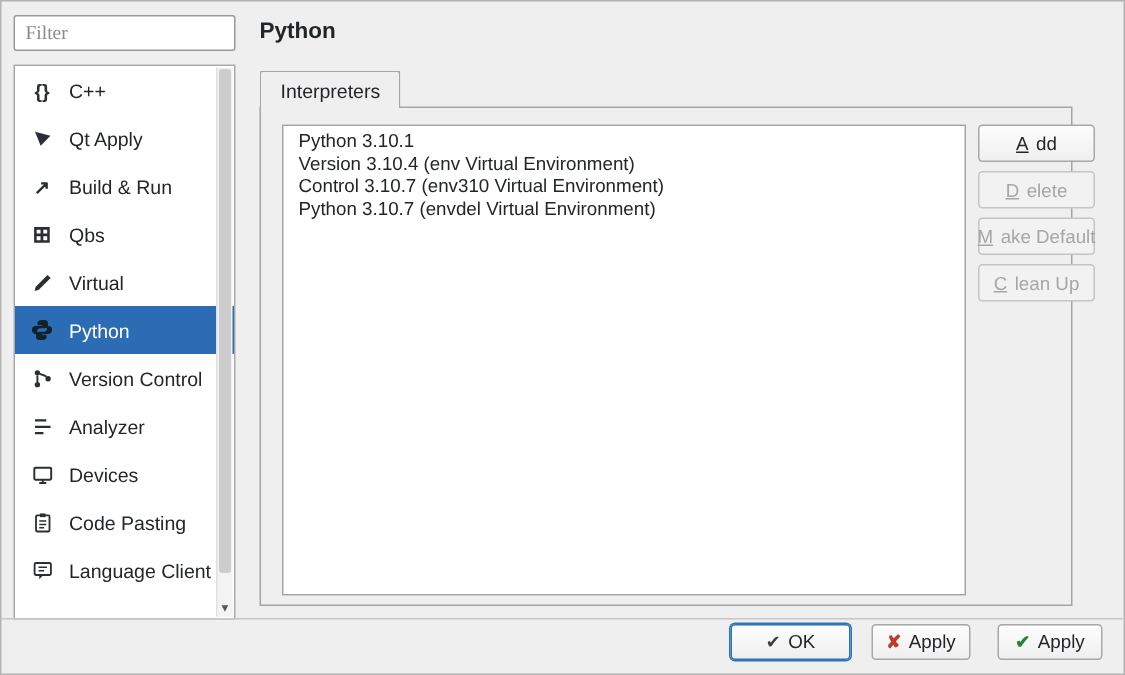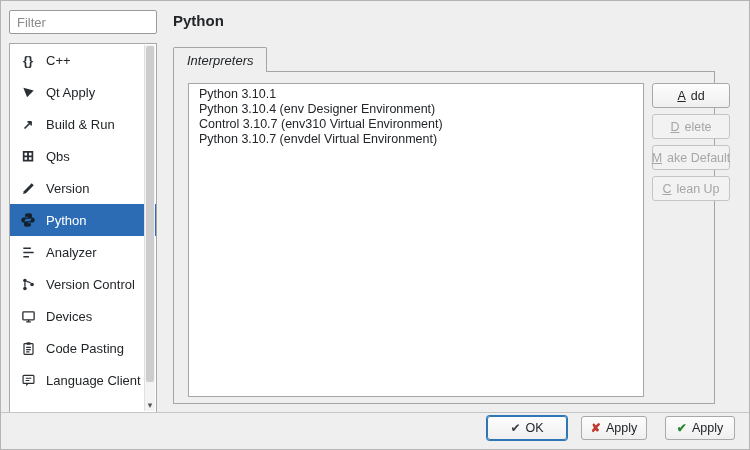--- a/index.html
+++ b/index.html
@@ -6,21 +6,21 @@
   .app{
     position:relative;width:750px;height:450px;box-sizing:border-box;
     background:#efefef;border:1px solid #b4b4b4;
     font-family:"Liberation Sans",sans-serif;font-size:13px;color:#232629;
     overflow:hidden;
   }
   
   .filter{
     position:absolute;left:8px;top:9px;width:148px;height:24px;box-sizing:border-box;
     border:1px solid #9a9a9a;border-radius:2px;background:#fff;padding:0 7px;
-    font-family:Liberation Sans, sans-serif;font-size:13px;color:#232629;outline:none;
+    font-family:Liberation Serif, serif;font-size:13px;color:#232629;outline:none;
   }
   .filter::placeholder{color:#8a8a8a;}
   
   .sidebar{
     position:absolute;left:8px;top:42px;width:148px;height:370px;box-sizing:border-box;
     background:#fff;border:1px solid #a8a8a8;overflow:hidden;
   }
   .side-item{
     height:32px;display:flex;align-items:center;gap:9px;
     padding-left:9px;padding-right:14px;cursor:default;white-space:nowrap;
@@ -33,21 +33,21 @@
     position:absolute;top:1px;right:1px;bottom:1px;width:11px;
     background:#f3f3f3;border-left:1px solid #e0e0e0;box-sizing:border-box;
   }
   .scroll-thumb{position:absolute;top:1px;left:1px;right:1px;height:336px;background:#cdcdcd;border-radius:2px;}
   .scroll-arrow{
     position:absolute;bottom:0;left:0;right:0;height:13px;display:flex;align-items:center;justify-content:center;
     color:#555;font-size:9px;background:#f3f3f3;
   }
   
   .page-title{position:absolute;left:172px;top:11px;font-size:15px;font-weight:700;}
-  .tabbar{position:absolute;left:172px;top:46px;height:25px;display:flex;align-items:flex-end;z-index:4;font-style:italic;}
+  .tabbar{position:absolute;left:172px;top:46px;height:25px;display:flex;align-items:flex-end;z-index:4;}
   .tab{box-sizing:border-box;display:flex;align-items:center;padding:0 13px;cursor:default;white-space:nowrap;}
   .tab.active{
     height:25px;background:#efefef;border:1px solid #a5a5a5;border-bottom:none;
     border-radius:2px 2px 0 0;position:relative;z-index:5;
   }
   .tab.inactive{
     height:21px;background:#d5d6d8;border:1px solid #a5a5a5;border-bottom:none;
     border-radius:2px 2px 0 0;margin-left:1px;color:#2c2f33;
   }
   .frame{
@@ -114,57 +114,57 @@
       <span class="lbl">Qbs</span>
     </div>
 
 
     <div class="side-item">
       <span class="icon">
         <svg width="15" height="15" viewBox="0 0 16 16">
             <path d="M2.2 13.8 L3 10.8 L11.4 2.4 L13.6 4.6 L5.2 13 Z" fill="#2a2f35"></path>
           </svg>
       </span>
-      <span class="lbl">Version</span>
+      <span class="lbl">Virtual</span>
     </div>
 
     <div class="side-item selected">
       <span class="icon">
         <svg width="16" height="16" viewBox="0 0 16 16">
           <path d="M7.9 1.3c-2.2 0-2.9.9-2.9 2v1.5h3v.6H3.6c-1.3 0-2.3 1-2.3 2.6 0 1.6 1 2.6 2.3 2.6h1.1V8.9c0-1.2 1-2.1 2.2-2.1h3.2c1.1 0 1.9-.9 1.9-2V3.3c0-1.1-.7-2-2.1-2z" fill="#13212d"></path>
           <path d="M8.1 14.7c2.2 0 2.9-.9 2.9-2v-1.5H8v-.6h4.4c1.3 0 2.3-1 2.3-2.6 0-1.6-1-2.6-2.3-2.6h-1.1v1.7c0 1.2-1 2.1-2.2 2.1H5.9c-1.1 0-1.9.9-1.9 2v1.5c0 1.1.7 2 2.1 2z" fill="#13212d"></path>
         </svg>
       </span>
       <span class="lbl">Python</span>
-    </div>
-
-    <div class="side-item">
-      <span class="icon">
-        <svg width="15" height="15" viewBox="0 0 16 16">
-            <path d="M2.5 3.5h8M2.5 8h11M2.5 12.5h6" stroke="#2a2f35" stroke-width="1.6" fill="none"></path>
-          </svg>
-      </span>
-      <span class="lbl">Analyzer</span>
     </div>
 
     <div class="side-item">
       <span class="icon">
         <svg width="15" height="15" viewBox="0 0 16 16">
           <circle cx="4.2" cy="3.8" r="1.9" fill="#2a2f35"></circle>
             <circle cx="4.2" cy="12.2" r="1.9" fill="#2a2f35"></circle>
             <circle cx="11.8" cy="8" r="1.9" fill="#2a2f35"></circle>
           <path d="M4.2 5.7v4.6 M5.8 4.6c3.2.7 4.4 1.6 4.7 2" stroke="#2a2f35" stroke-width="1.4" fill="none"></path>
         </svg>
       </span>
       <span class="lbl">Version Control</span>
     </div>
 
     <div class="side-item">
       <span class="icon">
         <svg width="15" height="15" viewBox="0 0 16 16">
+            <path d="M2.5 3.5h8M2.5 8h11M2.5 12.5h6" stroke="#2a2f35" stroke-width="1.6" fill="none"></path>
+          </svg>
+      </span>
+      <span class="lbl">Analyzer</span>
+    </div>
+
+    <div class="side-item">
+      <span class="icon">
+        <svg width="15" height="15" viewBox="0 0 16 16">
             <rect x="2" y="3" width="12" height="8.5" rx="0.8" stroke="#2a2f35" stroke-width="1.4" fill="none"></rect>
             <path d="M8 11.5v2M5.5 13.8h5" stroke="#2a2f35" stroke-width="1.4" fill="none"></path>
           </svg>
       </span>
       <span class="lbl">Devices</span>
     </div>
 
     <div class="side-item">
       <span class="icon">
         <svg width="15" height="15" viewBox="0 0 16 16">
@@ -198,21 +198,21 @@
   <div class="tabbar">
     <div class="tab active">
       <span>Interpreters</span>
     </div>
   </div>
 
   <div class="frame">
 
     <div class="interp-list">
       <div class="interp-item">Python 3.10.1</div>
-      <div class="interp-item">Python 3.10.4 (env Designer Environment)</div>
+      <div class="interp-item">Version 3.10.4 (env Virtual Environment)</div>
       <div class="interp-item">Control 3.10.7 (env310 Virtual Environment)</div>
       <div class="interp-item">Python 3.10.7 (envdel Virtual Environment)</div>
     </div>
 
     <div class="side-buttons">
       <button class="btn"><u>A</u>dd</button>
       <button class="btn disabled"><u>D</u>elete</button>
       <button class="btn disabled"><u>M</u>ake Default</button>
       <button class="btn disabled"><u>C</u>lean Up</button>
     </div>

